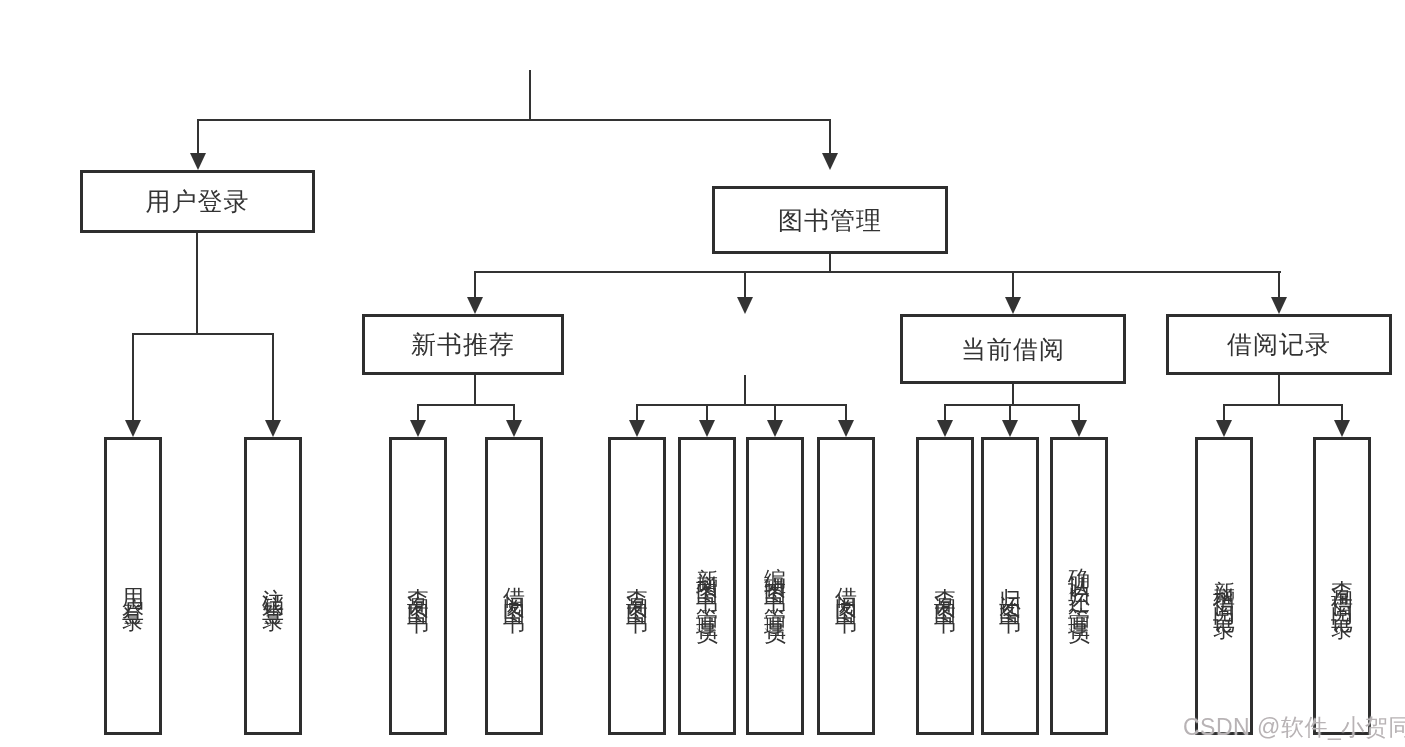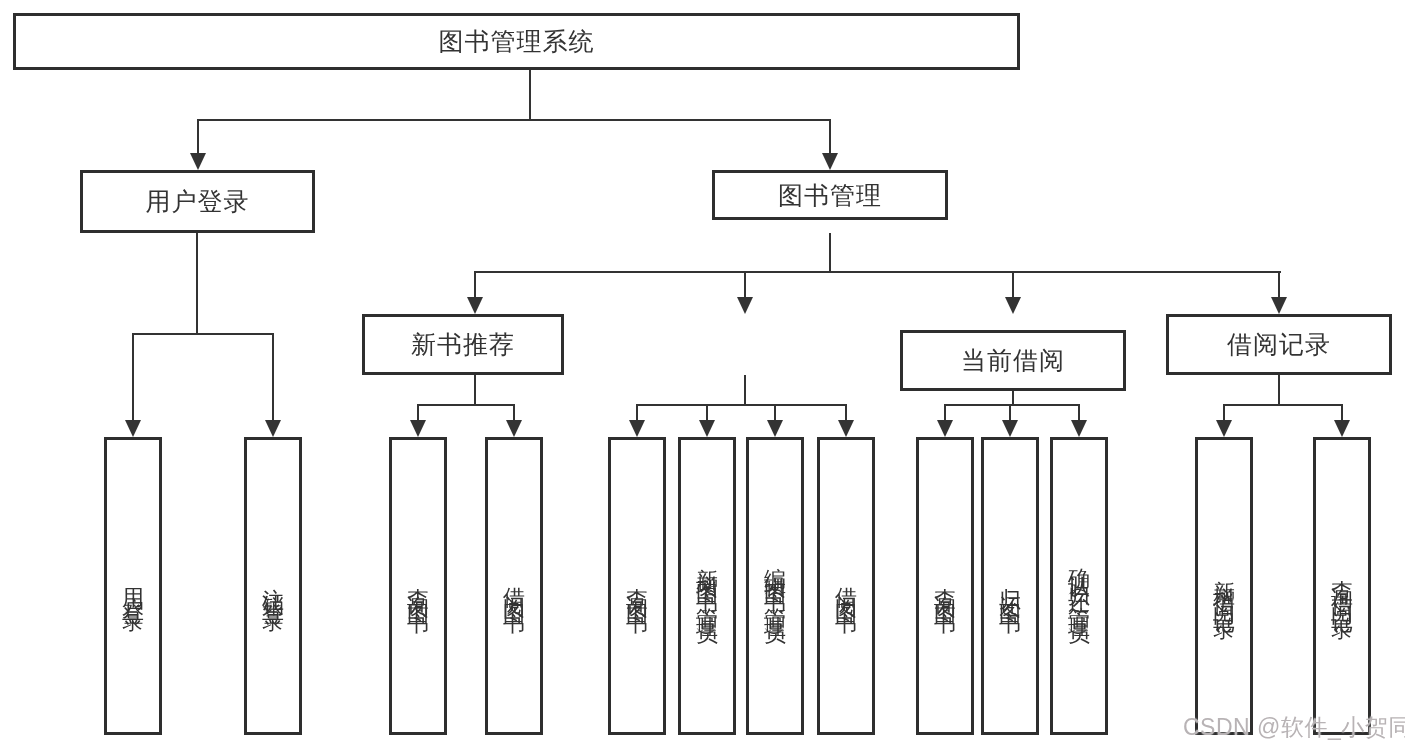--- a/index.html
+++ b/index.html
@@ -30,27 +30,26 @@
     position:absolute;left:1183px;top:712px;z-index:10;
     font-size:23px;letter-spacing:0.5px;white-space:nowrap;
     color:var(--wm,#b8b3b5);text-shadow:0 0 2px #ffffff;
   }
 </style>
 </head>
 <body>
 
 <div class="canvas">
 
-  <div class="box" style="left:13px;top:13px;width:1007px;height:57px">图书管理系统</div>
 
   <div class="box" style="left:80px;top:170px;width:235px;height:63px">用户登录</div>
-  <div class="box" style="left:712px;top:170px;width:236px;height:50px">图书管理</div>
+  <div class="box" style="left:712px;top:186px;width:236px;height:68px">图书管理</div>
 
   <div class="box" style="left:362px;top:314px;width:202px;height:61px">新书推荐</div>
-  <div class="box" style="left:900px;top:330px;width:226px;height:61px">当前借阅</div>
+  <div class="box" style="left:900px;top:314px;width:226px;height:70px">当前借阅</div>
   <div class="box" style="left:1166px;top:314px;width:226px;height:61px">借阅记录</div>
 
   <div class="vbox" style="left:104px;top:437px;width:58px;height:298px">用户登录</div>
   <div class="vbox" style="left:244px;top:437px;width:58px;height:298px">注销登录</div>
 
   <div class="vbox" style="left:389px;top:437px;width:58px;height:298px">查询图书</div>
   <div class="vbox" style="left:485px;top:437px;width:58px;height:298px">借阅图书</div>
 
   <div class="vbox" style="left:608px;top:437px;width:58px;height:298px">查询图书</div>
   <div class="vbox" style="left:678px;top:437px;width:58px;height:298px">新增图书（管理员）</div>

